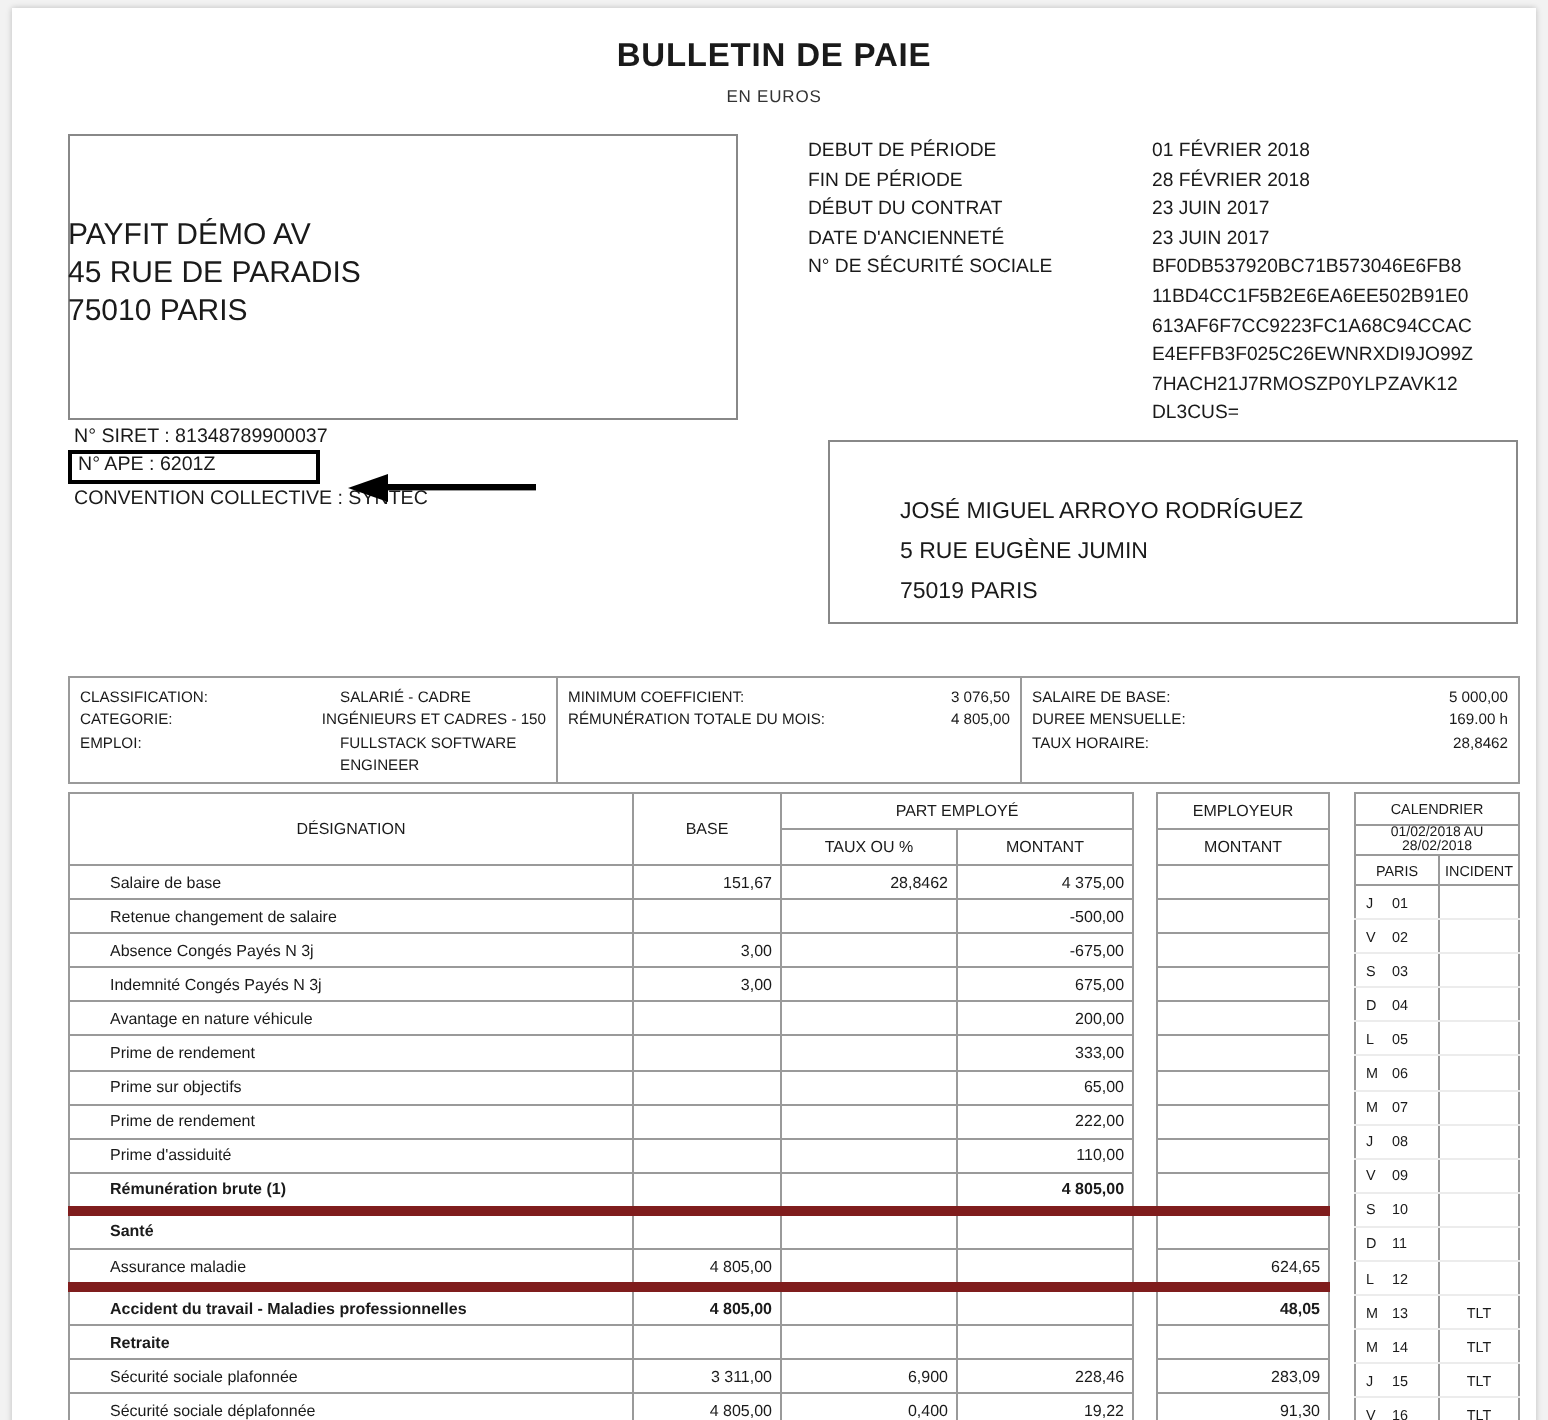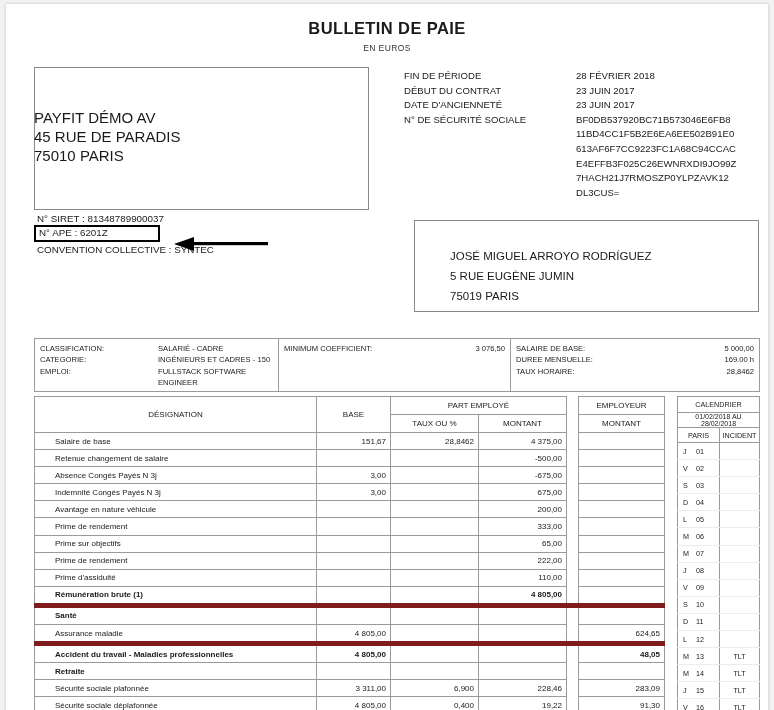--- a/index.html
+++ b/index.html
@@ -156,20 +156,21 @@
     position: relative;
   }
   .info-cell + .info-cell { border-left: 1px solid #9a9a9a; }
   .info-a { width: 243px; }
   .info-b { width: 232px; }
   .info-c { flex: 1; }
   .info-row {
     display: flex;
     line-height: 11.4px;
     white-space: pre;
+    gap: 12px;
   }
   .info-a .info-row .k { width: 118px; }
   .info-a .info-row .v { }
   .info-b .info-row, .info-c .info-row { justify-content: space-between; }
 
   
   .main-area {
     position: absolute;
     left: 28px;
     top: 392px;
@@ -252,20 +253,24 @@
     <div class="employer-box"></div>
     <div class="employer-lines">
       <div>PAYFIT DÉMO AV</div>
       <div>45 RUE DE PARADIS</div>
       <div>75010 PARIS</div>
     </div>
 
     <table class="meta-table">
       <tbody id="meta-body">
           <tr>
+            <td class="meta-label">DEBUT DE PÉRIODE</td>
+            <td class="meta-value">01 FÉVRIER 2018</td>
+          </tr>
+          <tr>
             <td class="meta-label">FIN DE PÉRIODE</td>
             <td class="meta-value">28 FÉVRIER 2018</td>
           </tr>
           <tr>
             <td class="meta-label">DÉBUT DU CONTRAT</td>
             <td class="meta-value">23 JUIN 2017</td>
           </tr>
           <tr>
             <td class="meta-label">DATE D'ANCIENNETÉ</td>
             <td class="meta-value">23 JUIN 2017</td>
@@ -299,20 +304,21 @@
 
   <div class="info-strip">
     <div class="info-cell info-a" id="info-left">
         <div class="info-row"><span class="k">CLASSIFICATION:</span><span class="v">SALARIÉ - CADRE</span></div>
         <div class="info-row"><span class="k">CATEGORIE:</span><span class="v">INGÉNIEURS ET CADRES - 150</span></div>
         <div class="info-row"><span class="k">EMPLOI:</span><span class="v">FULLSTACK SOFTWARE</span></div>
         <div class="info-row"><span class="k"></span><span class="v">ENGINEER</span></div>
       </div>
     <div class="info-cell info-b" id="info-middle">
         <div class="info-row"><span class="k">MINIMUM COEFFICIENT:</span><span class="v">3 076,50</span></div>
+        <div class="info-row"><span class="k">RÉMUNÉRATION TOTALE DU MOIS:</span><span class="v">4 805,00</span></div>
       </div>
     <div class="info-cell info-c" id="info-right">
         <div class="info-row"><span class="k">SALAIRE DE BASE:</span><span class="v">5 000,00</span></div>
         <div class="info-row"><span class="k">DUREE MENSUELLE:</span><span class="v">169.00 h</span></div>
         <div class="info-row"><span class="k">TAUX HORAIRE:</span><span class="v">28,8462</span></div>
       </div>
   </div>
 
   <div class="main-area">
     <div class="ml-wrap">

